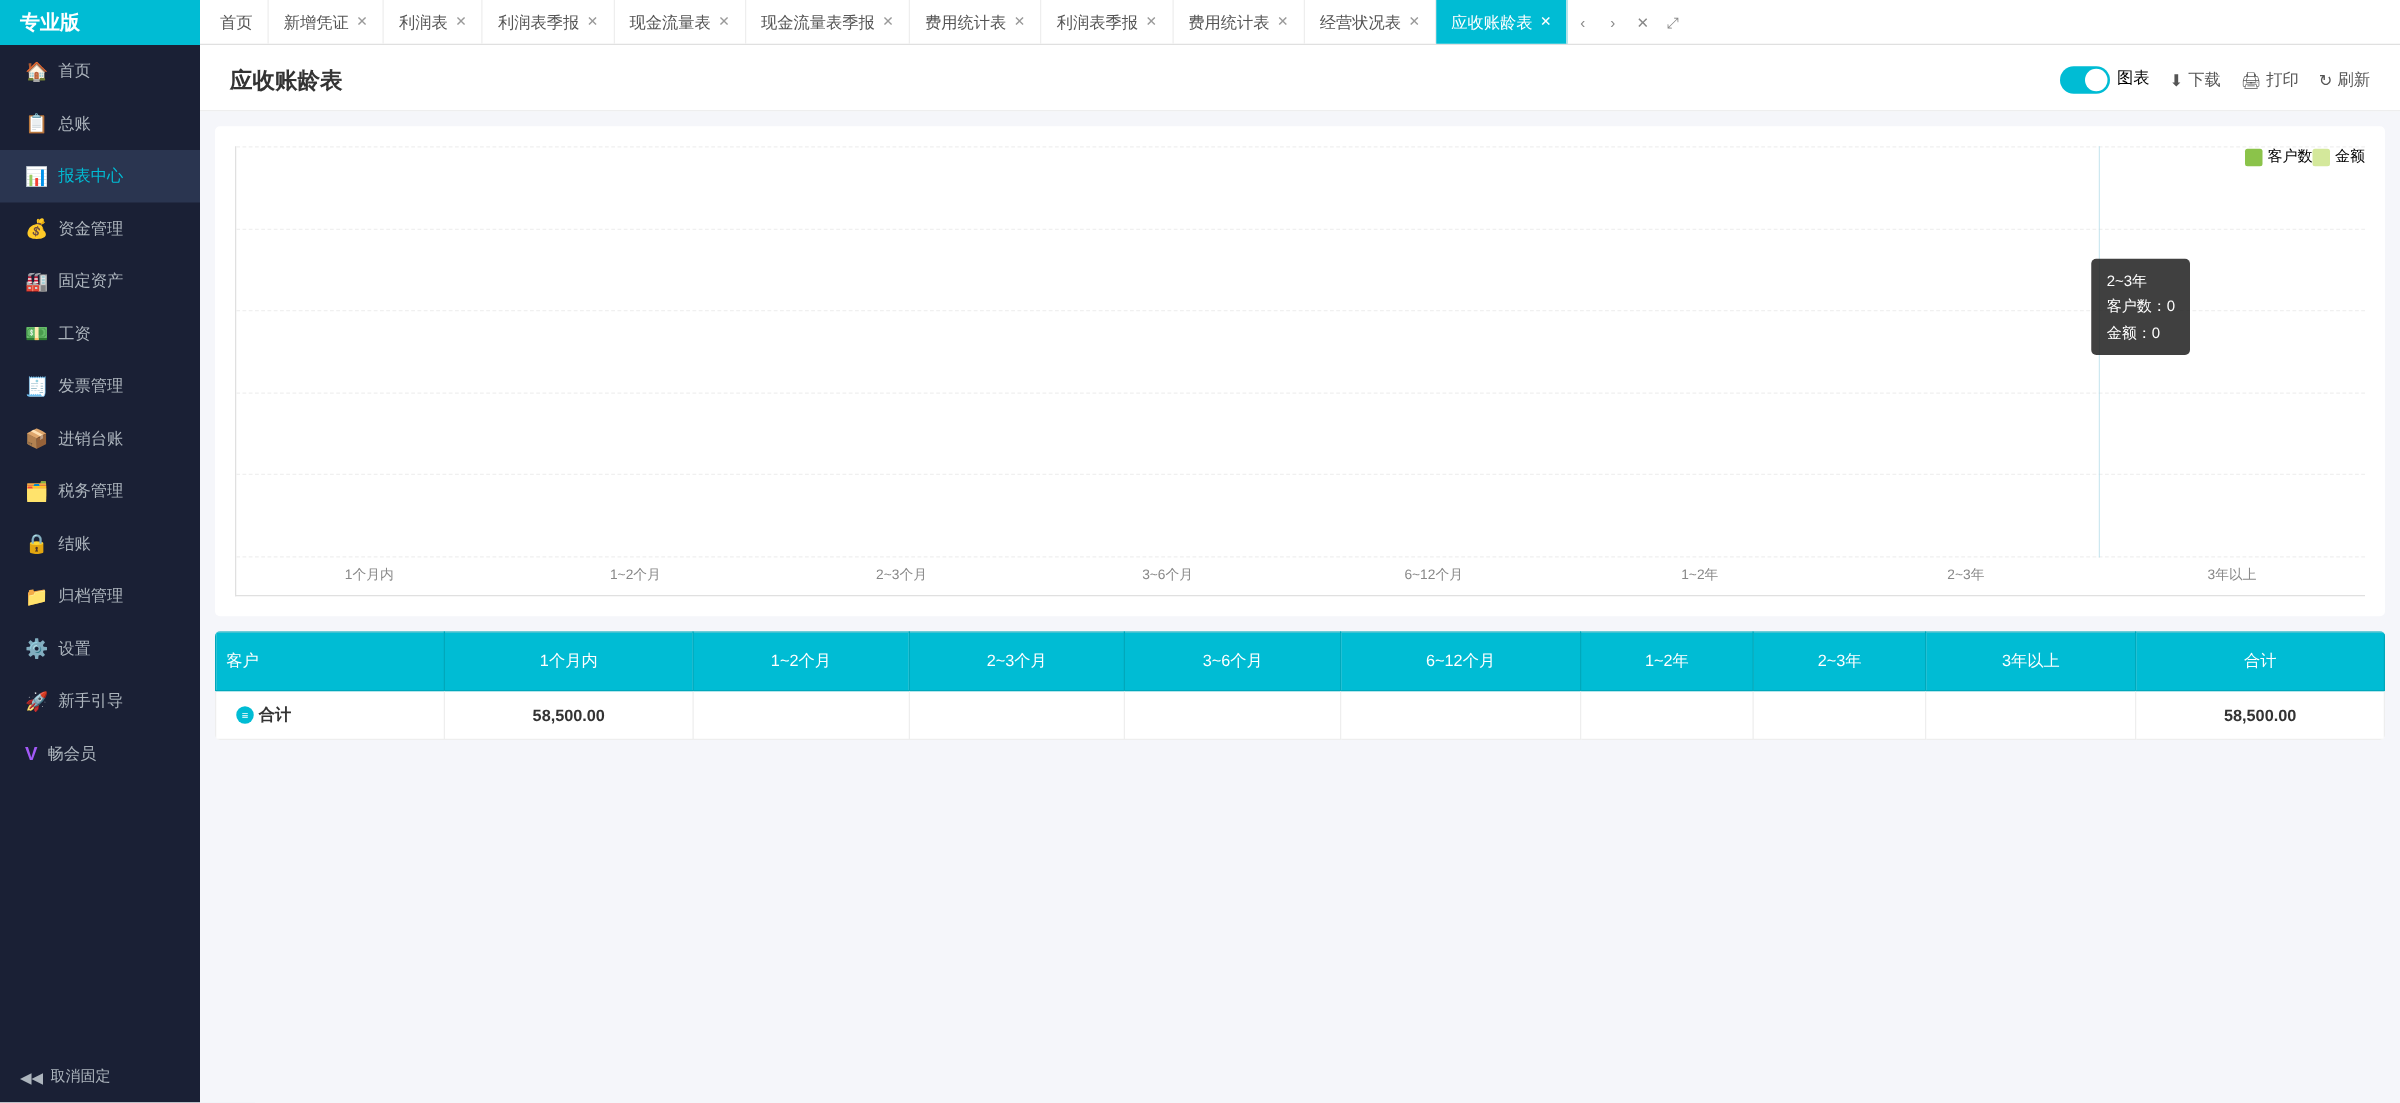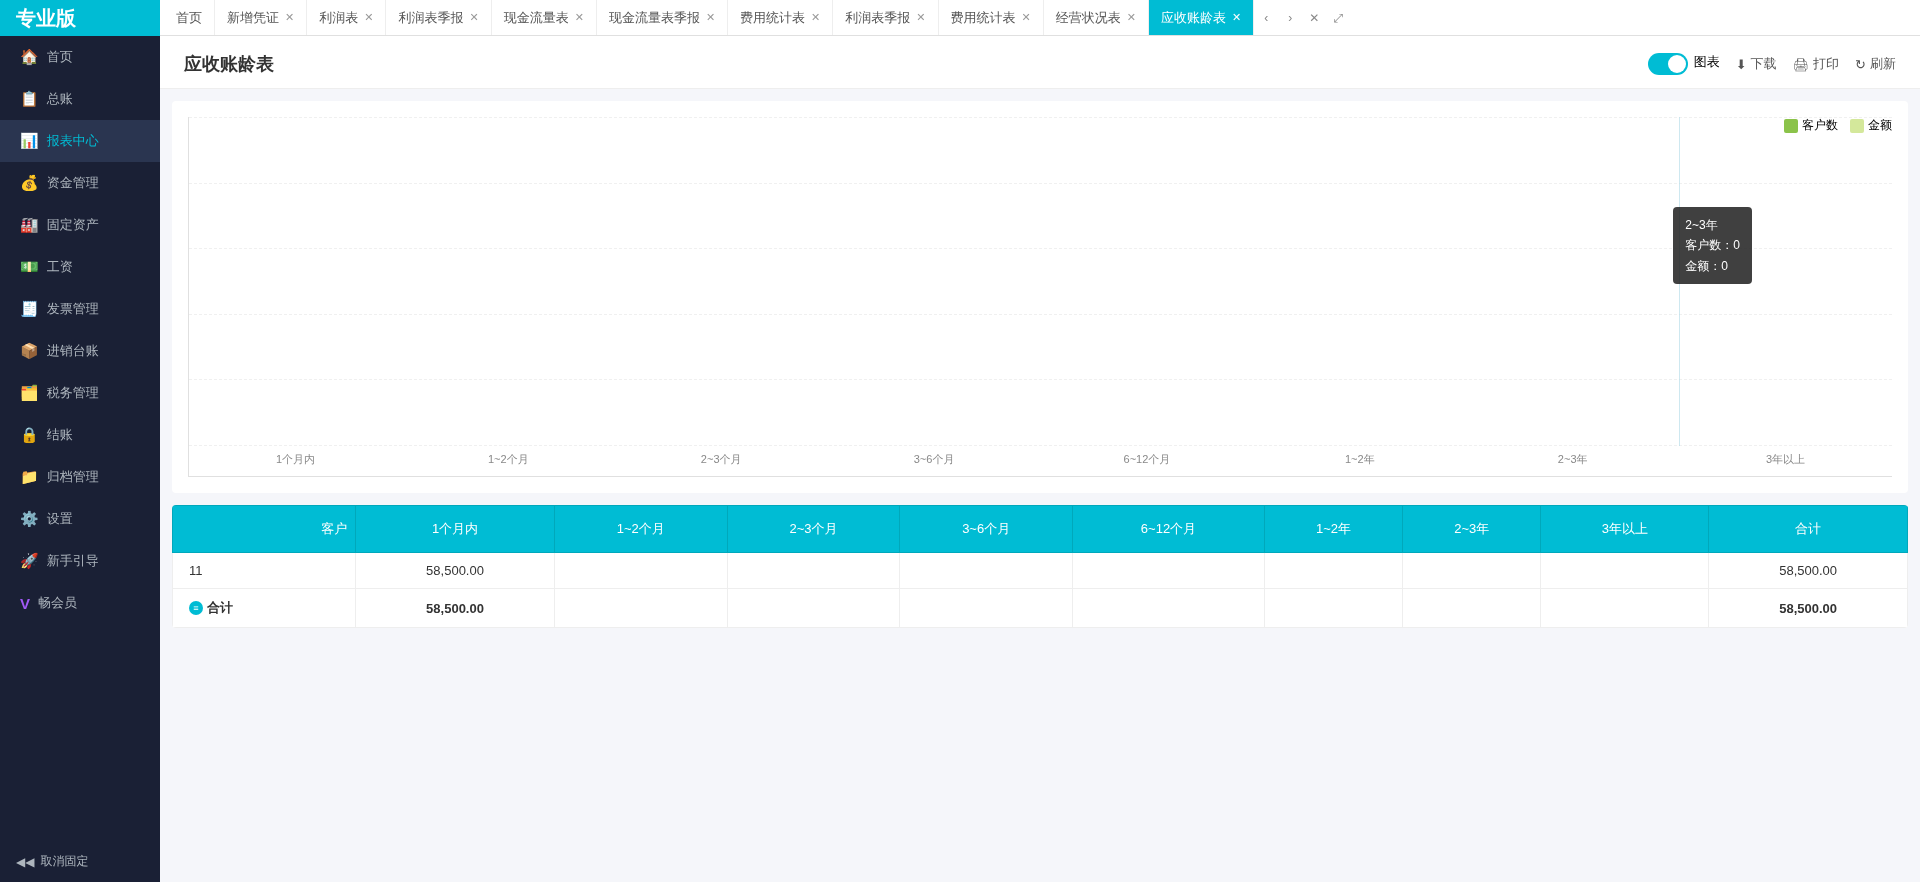--- a/index.html
+++ b/index.html
@@ -11,21 +11,21 @@
       min-width: 160px;
       background: #1a2035;
       color: #ccc;
       display: flex;
       flex-direction: column;
       height: 100%;
     }
     .sidebar-logo {
       background: #00bcd4;
       color: #fff;
-      font-size: 20px;
+      font-size: 16px;
       font-weight: bold;
       padding: 8px 16px;
       height: 36px;
       display: flex;
       align-items: center;
     }
     .sidebar-item {
       display: flex;
       align-items: center;
       gap: 8px;
@@ -173,21 +173,20 @@
       font-size: 13px;
       color: #333;
       margin-bottom: 12px;
     }
     .chart-legend {
       position: absolute;
       top: 16px;
       right: 16px;
       display: flex;
       align-items: center;
-      gap: 12px;
       font-size: 12px;
       padding-left: 40px;
     }
     .legend-item {
       display: flex;
       align-items: center;
       gap: 4px;
     }
     .legend-color {
       width: 14px;
@@ -318,21 +317,21 @@
       background: #00bcd4;
       color: #fff;
     }
     .data-table thead th {
       padding: 14px 8px;
       font-weight: 500;
       font-size: 13px;
       text-align: center;
       border: 1px solid #00a8bb;
     }
-    .data-table thead th:first-child { text-align: right; }
+    .data-table thead th:first-child { text-align: left; }
     .data-table tbody tr { background: #fff; }
     .data-table tbody td {
       padding: 10px 8px;
       font-size: 13px;
       text-align: center;
       border: 1px solid #eee;
       color: #333;
     }
     .data-table tbody td:first-child { text-align: left; padding-left: 16px; }
     .total-row td {
@@ -606,32 +605,20 @@
             <th>2~3个月</th>
             <th>3~6个月</th>
             <th>6~12个月</th>
             <th>1~2年</th>
             <th>2~3年</th>
             <th>3年以上</th>
             <th>合计</th>
           </tr>
         </thead>
         <tbody>
-          <tr class="table-row">
-            <td>11</td>
-            <td>58,500.00</td>
-            <td></td>
-            <td></td>
-            <td></td>
-            <td></td>
-            <td></td>
-            <td></td>
-            <td></td>
-            <td>58,500.00</td>
-          </tr>
           <tr class="total-row">
             <td>
               <div class="total-label">
                 <span class="total-icon">≡</span>
                 <span>合计</span>
               </div>
             </td>
             <td><strong>58,500.00</strong></td>
             <td></td>
             <td></td>

